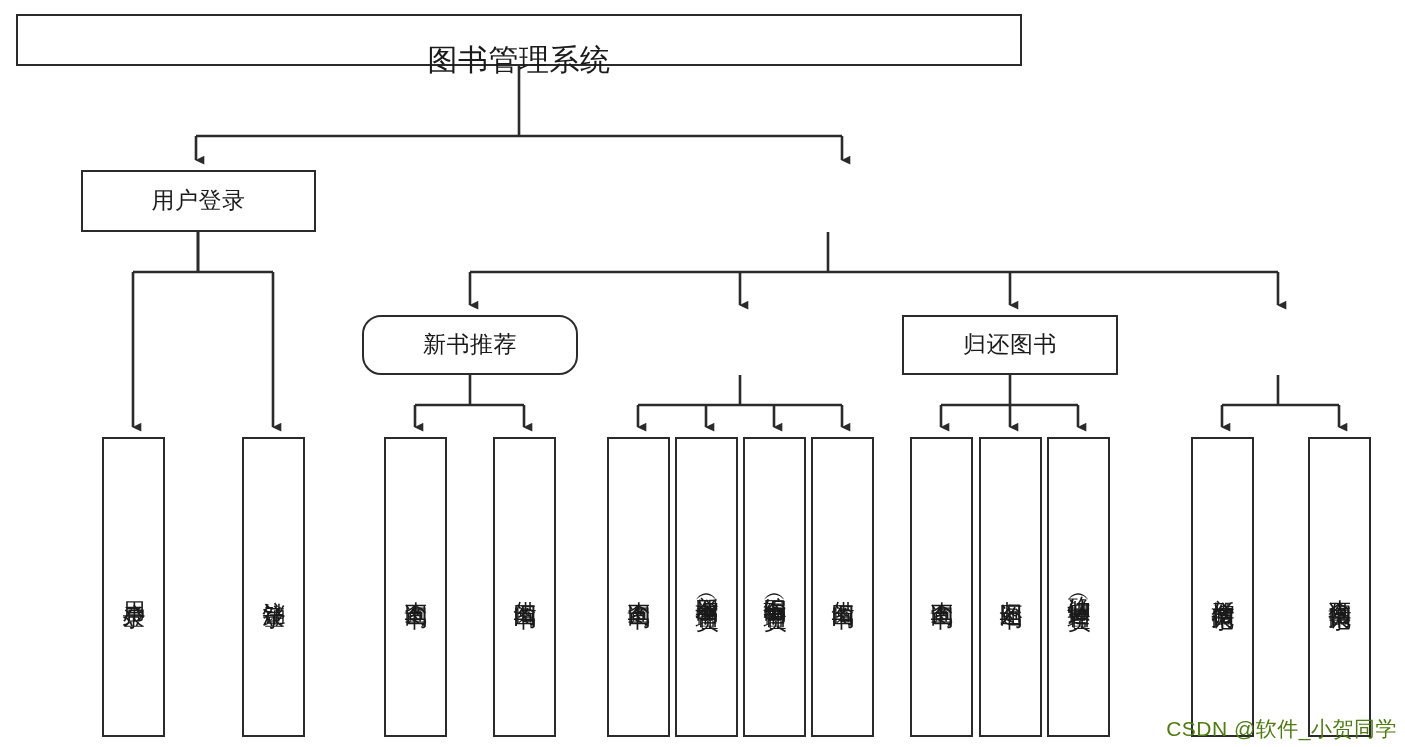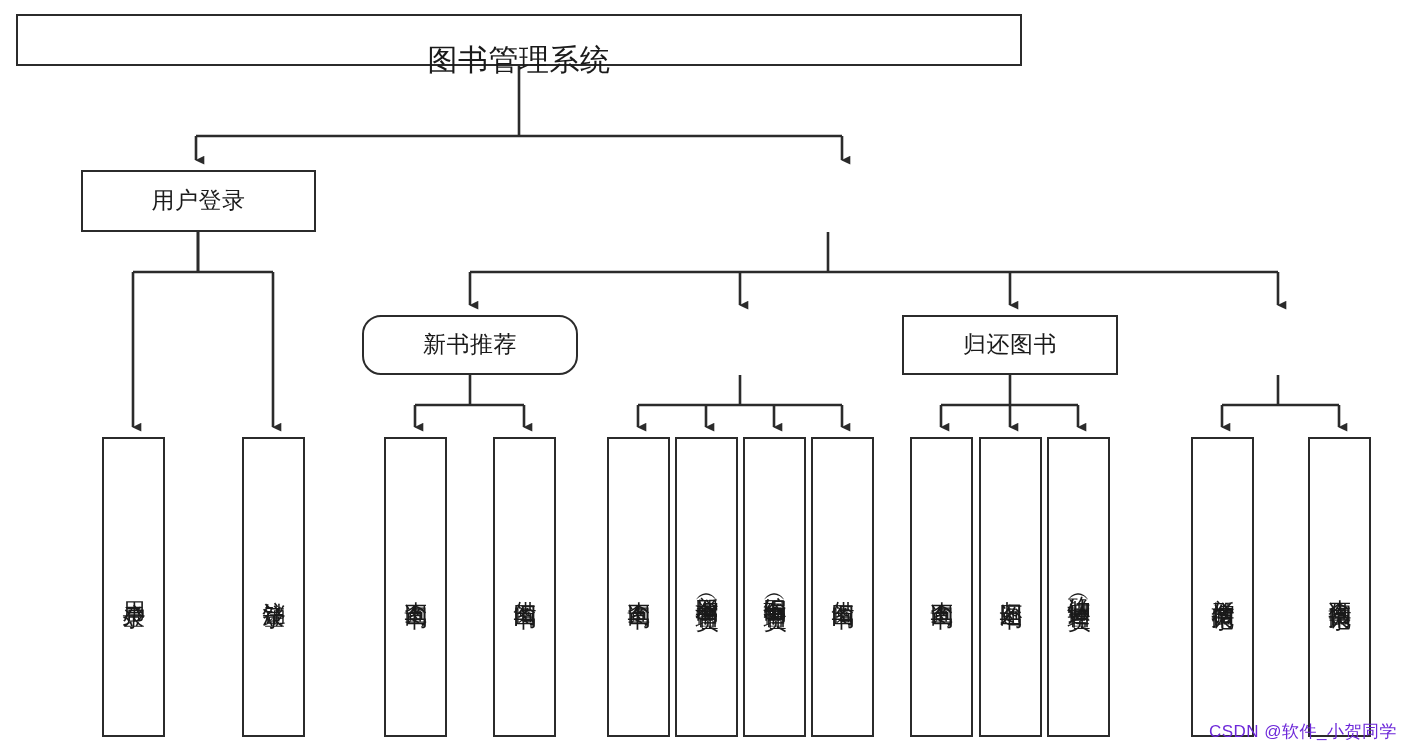--- a/index.html
+++ b/index.html
@@ -58,22 +58,22 @@
     text-orientation: upright;
     font-size: 23px;
     line-height: 1.12;
     letter-spacing: 2px;
     max-height: 280px;
   }
   #watermark {
     position: absolute;
     right: 8px;
     bottom: 4px;
-    font-size: 17px;
-    color: #6d28d9;
+    font-size: 21px;
+    color: #4d7c0f;
     letter-spacing: 0.5px;
     white-space: nowrap;
     pointer-events: none;
   }
 </style>
 </head>
 <body>
 
 <div id="canvas">
 

